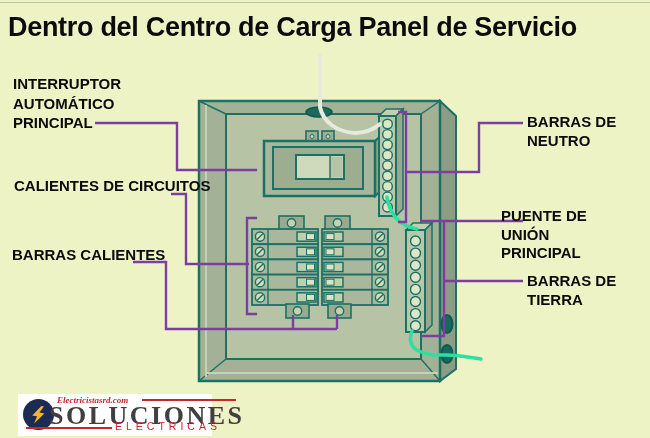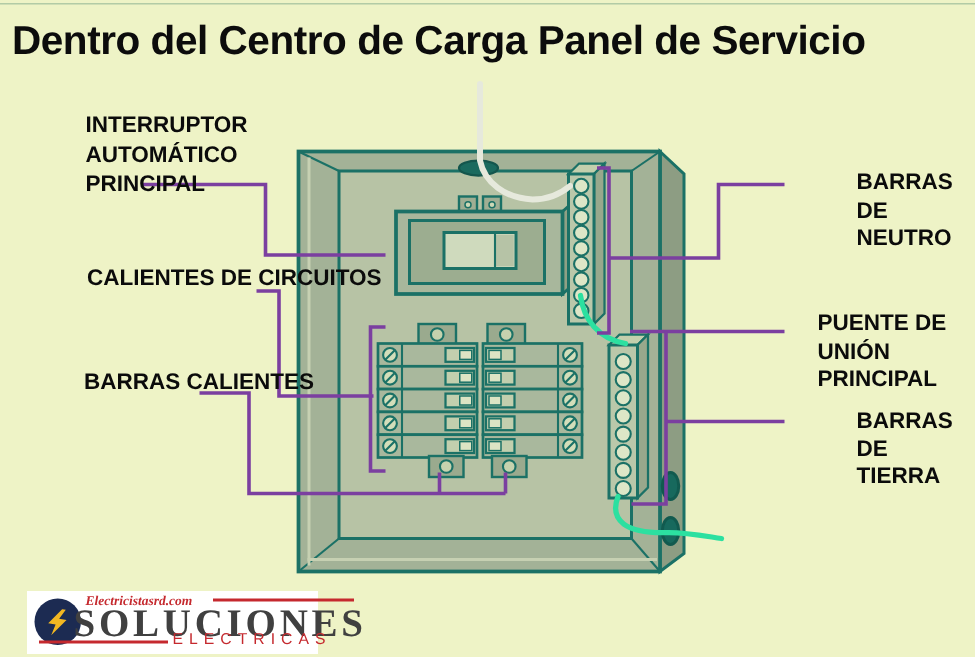--- a/index.html
+++ b/index.html
@@ -15,21 +15,21 @@
   .top-rule{position:absolute;top:2px;left:0;width:100%;height:1px;
     background:rgba(130,170,140,.55);}
   .title{
     position:absolute;left:8px;top:12px;width:640px;
     font-size:27px;font-weight:bold;color:#0c0c0c;letter-spacing:-0.3px;
     white-space:nowrap;
   }
   svg.diagram{position:absolute;left:0;top:0;width:650px;height:438px;}
   .lbl{
     position:absolute;font-weight:bold;color:#0b0b0b;font-size:15px;
-    white-space:pre-line;line-height:19.5px;margin-left:44px;
+    white-space:pre-line;line-height:19.5px;
   }
   .lbl.small-note{font-weight:normal;font-size:14px;line-height:20px;}
   .lbl.rt{line-height:18.5px;}
   
   .annot{fill:none;stroke:var(--purple);stroke-width:2.4;}
   .hole{fill:#dde6c7;stroke:var(--teal);stroke-width:1.4;}
   .brk{fill:#a9b89d;stroke:var(--teal);stroke-width:1.8;}
   .tealln{stroke:var(--teal);stroke-width:1.4;}
   .screw{fill:#d3deba;stroke:var(--teal);stroke-width:1.4;}
   .tog{fill:#c2cfae;stroke:var(--teal);stroke-width:1.5;}

